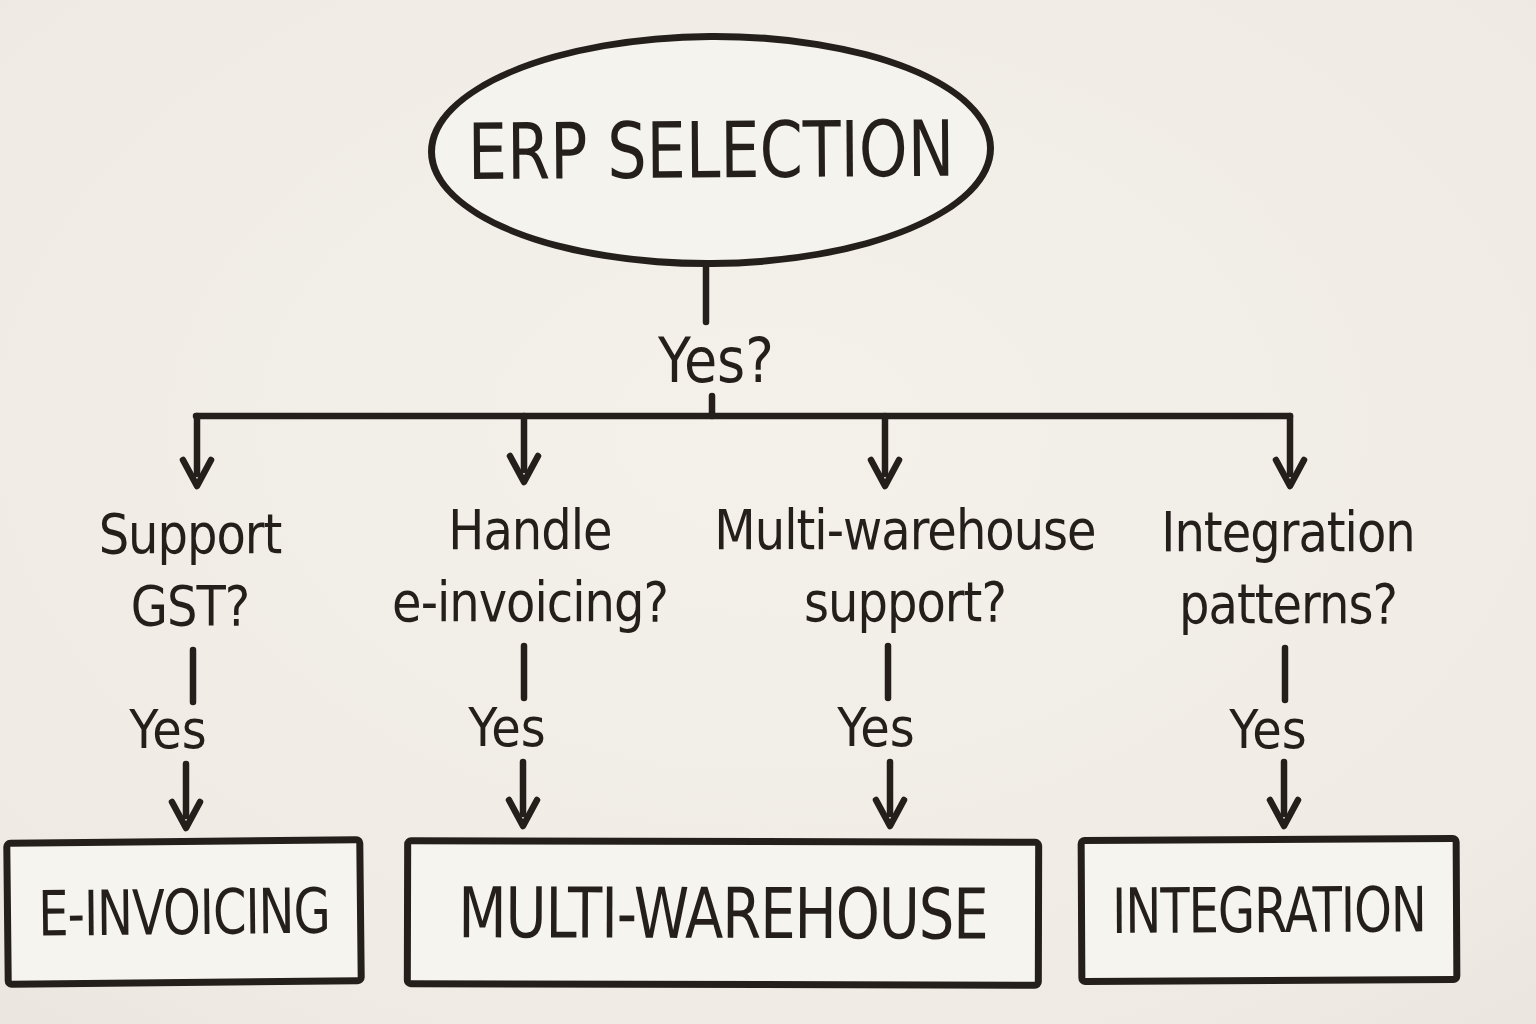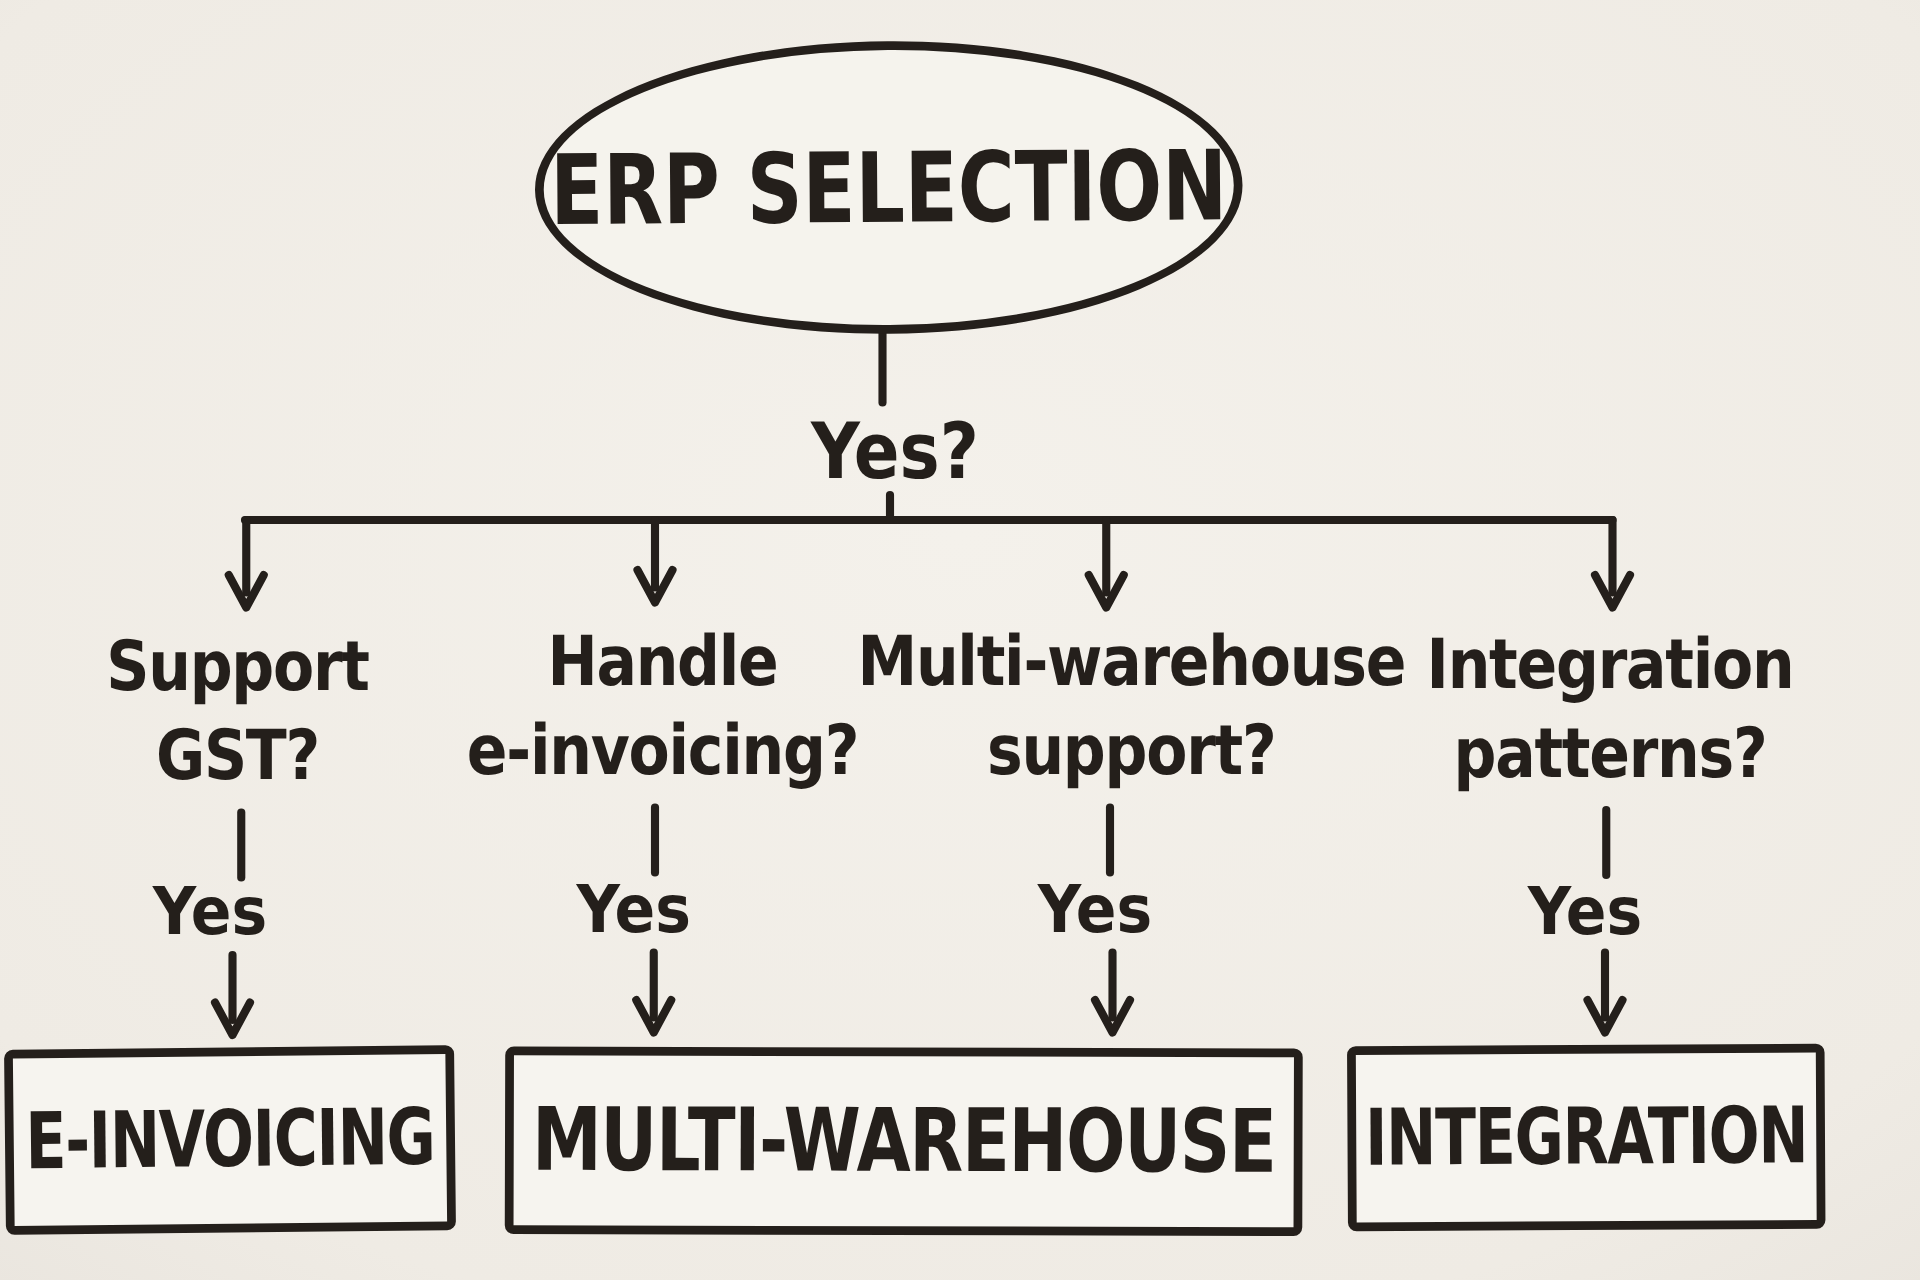--- a/index.html
+++ b/index.html
@@ -11,21 +11,21 @@
     height: 1024px;
     overflow: hidden;
     font-family: "DejaVu Sans", sans-serif;
   }
   .canvas {
     position: relative;
     width: 1536px;
     height: 1024px;
     background: radial-gradient(115% 115% at 50% 42%, #f4f1eb 0%, #efebe4 55%, #ddd8d1 100%);
     color: #241f1b;
-    font-weight: bold;
+    font-weight: normal;
   }
   .connectors {
     position: absolute;
     left: 0; top: 0;
     width: 1536px;
     height: 1024px;
   }
   .connectors line, .connectors polyline {
     stroke: #241f1b;
     stroke-width: 6.5;

